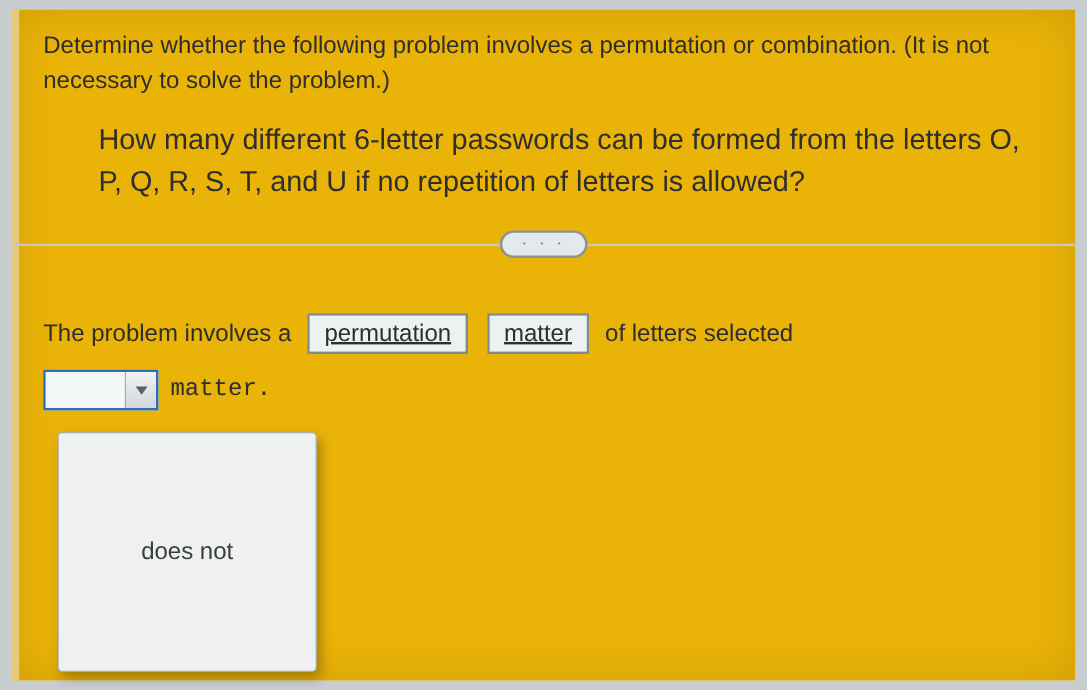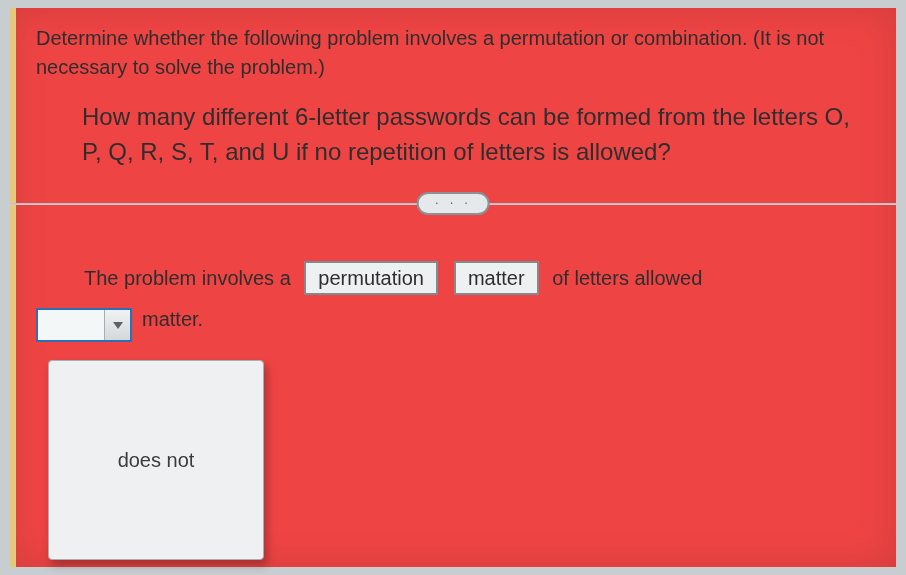--- a/index.html
+++ b/index.html
@@ -4,21 +4,21 @@
 <style>
   * { box-sizing: border-box; margin: 0; padding: 0; }
   html, body { width: 906px; height: 575px; overflow: hidden; }
   body {
     font-family: Arial, Helvetica, sans-serif;
     background: #c8cdd0;
     padding: 8px 10px;
     color: #2b2b2b;
   }
   .page {
-    background: #ef4444;
+    background: #eab308;
     width: 100%; height: 100%;
     padding: 16px 26px 10px 26px;
     position: relative;
     box-shadow: inset 0 0 40px rgba(0,0,0,0.12);
   }
   .instruction {
     font-size: 20px;
     line-height: 1.45;
     color: #2e2e2e;
     margin-bottom: 18px;
@@ -53,56 +53,57 @@
     cursor: pointer;
   }
   .answer-line {
     font-size: 20px;
     color: #2e2e2e;
     display: flex;
     flex-wrap: wrap;
     align-items: center;
     gap: 0;
     line-height: 2.4;
-    margin-left: 48px;
   }
   .answer-line > span { white-space: pre; }
   .boxed {
     display: inline-flex;
     align-items: center;
     border: 2px solid #7f8b90;
     background: #eef1f2;
     padding: 2px 12px;
     margin: 0 8px;
     font-size: 20px;
     color: #2e2e2e;
     height: 34px;
+    text-decoration: underline;
   }
   .dropdown {
     display: inline-flex;
     align-items: center;
     border: 2px solid #2a6fb7;
     background: #f4f7f8;
     width: 96px; height: 34px;
     margin: 0 10px 0 0;
     position: relative;
     cursor: pointer;
   }
   .dropdown .dd-btn {
     position: absolute; right: 0; top: 0; bottom: 0;
     width: 26px;
     display:flex; align-items:center; justify-content:center;
     border-left: 1px solid #a6adb1;
     background: linear-gradient(#f0f2f3,#d4d8da);
   }
   .dropdown .dd-btn svg { width: 12px; height: 10px; }
   .second-line {
-    display:flex; 
+    display:flex; align-items:center;
     font-size:20px; color:#2e2e2e;
     margin-top: 6px;
+    font-family: Liberation Mono, monospace;
   }
   .options-panel {
     position: absolute;
     left: 38px; top: 352px;
     width: 216px; height: 200px;
     background: #eef0f1;
     border: 1px solid #a8afb3;
     border-radius: 4px;
     box-shadow: 3px 5px 10px rgba(0,0,0,0.28);
     display:flex; flex-direction:column;
@@ -136,21 +137,21 @@
 
   <div class="divider-wrap">
     <div class="hr"></div>
     <div class="more-pill">· · ·</div>
   </div>
 
   <div class="answer-line">
     <span>The problem involves a </span>
     <span class="boxed">permutation</span>
     <span class="boxed">matter</span>
-    <span> of letters allowed</span>
+    <span> of letters selected</span>
   </div>
 
   <div class="second-line">
     <span class="dropdown">
       <span></span>
       <span class="dd-btn">
         <svg viewBox="0 0 12 10">
           <polygon points="1,2 11,2 6,9" fill="#5b6266"></polygon>
         </svg>
       </span>

